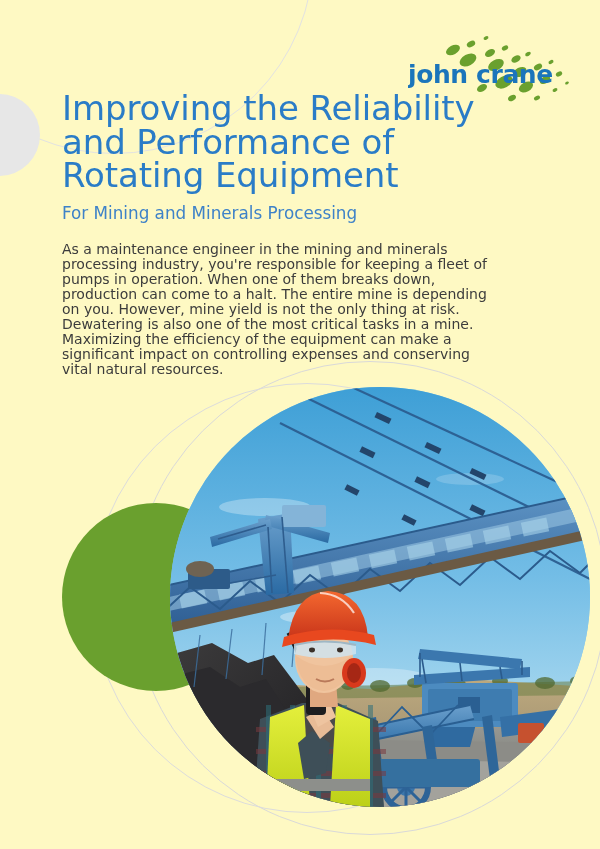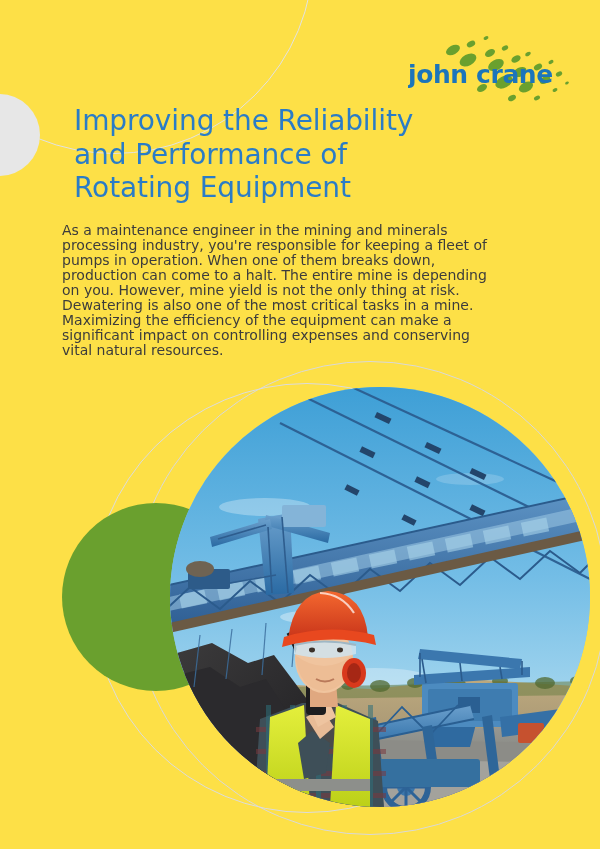--- a/index.html
+++ b/index.html
@@ -1,19 +1,19 @@
 <!DOCTYPE html>
 <html><head>
 <meta charset="utf-8">
 <style>
   html,body{margin:0;padding:0;background:#fff;}
   body{width:600px;height:849px;overflow:hidden;position:relative;
        font-family:"DejaVu Sans","Liberation Sans",sans-serif;}
 
-  .page{position:absolute;inset:0;width:600px;height:849px;background:#fde047;overflow:hidden;}
+  .page{position:absolute;inset:0;width:600px;height:849px;background:#fef9c3;overflow:hidden;}
 
   
   .deco{position:absolute;inset:0;pointer-events:none;}
 
   .ring-top{
     position:absolute;left:-86px;top:-246px;width:400px;height:400px;
     border-radius:50%;border:1.1px solid #e2e2e2;box-sizing:border-box;
   }
   .dot-gray{
     position:absolute;left:-42px;top:94px;width:82px;height:82px;
@@ -41,22 +41,22 @@
   }
   .photo svg{display:block;width:420px;height:420px;}
 
   
   .logo{position:absolute;left:408px;top:30px;width:172px;height:78px;}
   .logo svg{display:block;width:172px;height:78px;}
 
   
   .content{position:absolute;left:62px;top:92px;width:430px;}
   .headline{
-    color:#2a7cc7;font-size:28px;line-height:33.5px;font-weight:400;
-    letter-spacing:-0.1px;margin:12px;white-space:pre-line;
+    color:#2a7cc7;font-size:34px;line-height:33.5px;font-weight:400;
+    letter-spacing:-0.1px;margin:0;white-space:pre-line;
   }
   .subhead{
     color:#3e82c8;font-size:16.8px;line-height:22px;font-weight:400;
     margin:9px 0 0 0;
   }
   .body-copy{
     color:#3c3c3c;font-size:14px;line-height:15.1px;font-weight:400;
     margin:18px 0 0 0;white-space:pre-line;
   }
 </style>
@@ -335,16 +335,17 @@
         <ellipse cx="159" cy="53" rx="2" ry="1.3" transform="rotate(-28 159 53)"></ellipse>
       </g>
       <text x="0" y="53" font-family="'DejaVu Sans','Liberation Sans',sans-serif" font-size="25" font-weight="bold" fill="#1b75bb" letter-spacing="-0.4">john crane</text>
     </svg>
   </div>
 
   <div class="content">
     <h1 class="headline">Improving the Reliability
 and Performance of
 Rotating Equipment</h1>
+    <div class="subhead">For Mining and Minerals Processing</div>
     <p class="body-copy">As a maintenance engineer in the mining and minerals processing industry, you're responsible for keeping a fleet of pumps in operation. When one of them breaks down, production can come to a halt. The entire mine is depending on you. However, mine yield is not the only thing at risk. Dewatering is also one of the most critical tasks in a mine. Maximizing the efficiency of the equipment can make a significant impact on controlling expenses and conserving vital natural resources.</p>
   </div>
 
 </div>
 
 </body></html>

